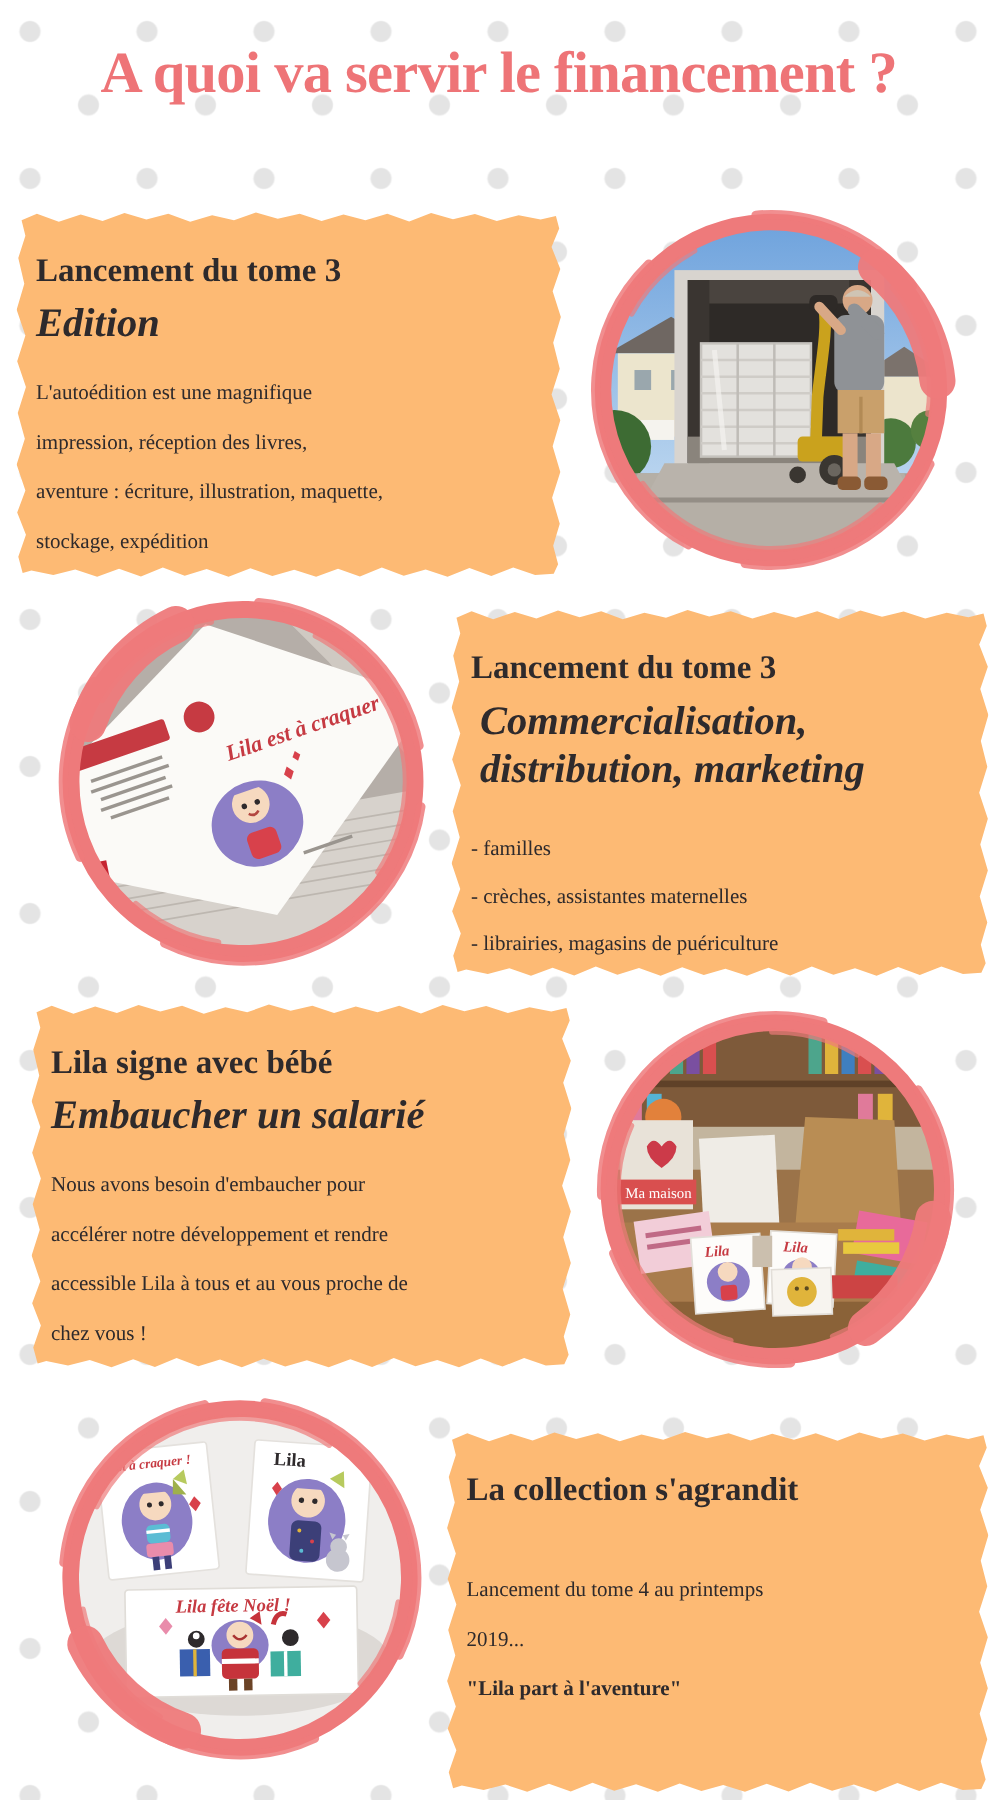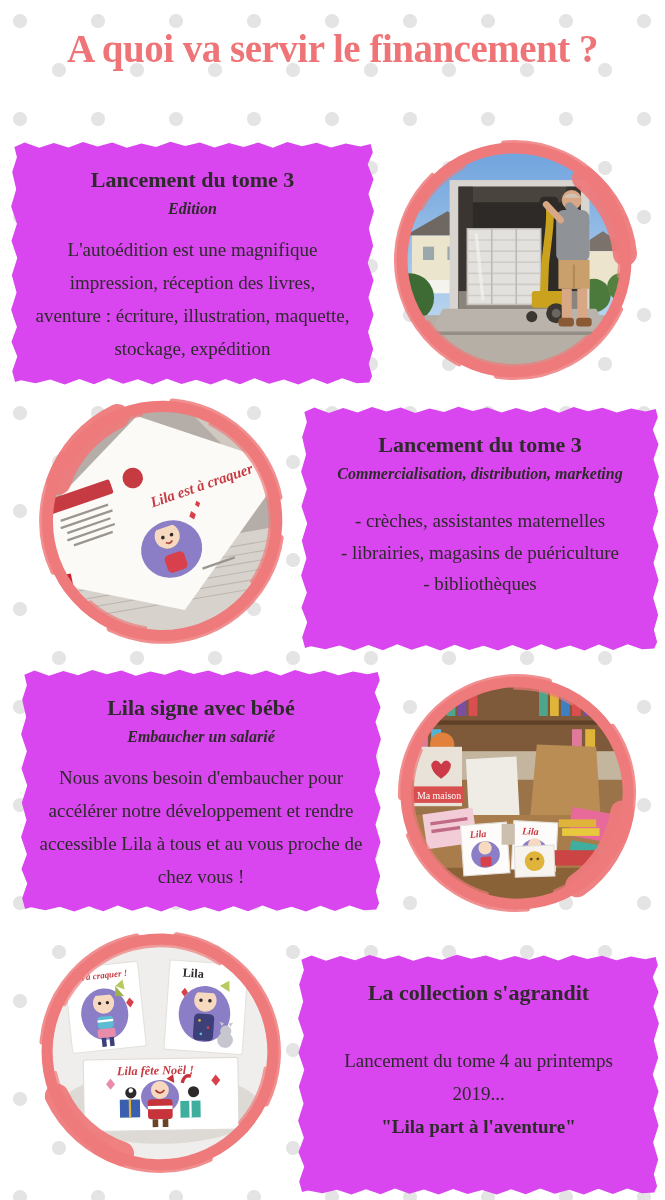--- a/index.html
+++ b/index.html
@@ -15,28 +15,28 @@
       radial-gradient(circle, #e4e4e4 6.5px, rgba(255,255,255,0) 7.5px);
     background-size:78px 98px,78px 98px;
     background-position:-19px -28px,20px 21px;
   }
   .page-title{
     position:absolute;z-index:2;left:0;top:26px;width:665px;
     text-align:center;font-weight:bold;font-size:39px;color:#ee7477;
     letter-spacing:-0.5px;
   }
   .block{
-    position:absolute;z-index:1;background:#d946ef;color:#2e2a2c;text-align:center;
+    position:absolute;z-index:1;background:#fdba74;color:#2e2a2c;text-align:left;
     clip-path:polygon(1.2% 2.8%,4% 1%,8% 3.2%,12% 1.2%,16% 3%,20% 0.8%,24% 2.6%,28% 1%,32% 3.2%,36% 1.4%,40% 2.8%,44% 0.7%,48% 2.4%,52% 1%,56% 3%,60% 1.2%,64% 2.8%,68% 1%,72% 3.1%,76% 0.8%,80% 2.5%,84% 1.1%,88% 3%,92% 1.4%,96% 2.6%,98.8% 1.6%,99.4% 5%,98% 10%,99.6% 16%,98.2% 22%,99.7% 29%,98.3% 36%,99.5% 43%,98% 50%,99.6% 57%,98.2% 64%,99.6% 71%,98.1% 78%,99.5% 85%,98.3% 91%,99.2% 96%,98.4% 98.6%,95% 98.9%,91% 96.9%,87% 99.2%,83% 97%,79% 99.4%,75% 97.4%,71% 99.1%,67% 96.9%,63% 99.3%,59% 97.2%,55% 99.4%,51% 97.5%,47% 99.2%,43% 97.1%,39% 99.4%,35% 97.3%,31% 99.1%,27% 96.9%,23% 99.3%,19% 97.2%,15% 99.4%,11% 97.4%,7% 98.9%,3% 97.7%,1.4% 98.4%,0.6% 94%,2% 88%,0.4% 82%,1.9% 76%,0.3% 69%,1.8% 62%,0.5% 55%,2% 48%,0.4% 41%,1.9% 34%,0.3% 27%,1.7% 20%,0.6% 13%,1.9% 7%);
   }
   .block .inner{padding:26px 14px 16px;}
   .block h2{margin:0;font-size:22px;font-weight:bold;line-height:1.25;}
-  .block h3{margin:5px 0 0;font-size:16px;font-weight:bold;font-style:italic;line-height:1.22;}
+  .block h3{margin:5px 0 0;font-size:27px;font-weight:bold;font-style:italic;line-height:1.22;}
   .block .body{margin-top:15px;}
-  .block .line{font-size:19px;line-height:33px;white-space:nowrap;}
+  .block .line{font-size:14px;line-height:33px;white-space:nowrap;}
   .block .list{margin-top:22px;}
   .block .list .line{line-height:31.5px;}
   .block .gap{height:22px;}
   .block .quote{font-weight:bold;}
   .b1{left:10px;top:140px;width:365px;height:246px;}
   .b2{left:300px;top:405px;width:360px;height:247px;}
   .b2 h3{max-width:320px;margin-left:auto;margin-right:auto;}
   .b3{left:20px;top:668px;width:362px;height:245px;}
   .b4{left:297px;top:953px;width:363px;height:243px;}
   .photo{position:absolute;z-index:2;}
@@ -195,20 +195,21 @@
     <svg class="ring r250" viewBox="0 0 252 252">
         <use href="#brushring"></use>
       </svg>
   </div>
 
   <div class="block b2">
     <div class="inner">
       <h2>Lancement du tome 3</h2>
       <h3>Commercialisation, distribution, marketing</h3>
       <div class="list">
+        <div class="line">- familles</div>
         <div class="line">- crèches, assistantes maternelles</div>
         <div class="line">- librairies, magasins de puériculture</div>
         <div class="line">- bibliothèques</div>
       </div>
     </div>
   </div>
 
   <div class="block b3">
     <div class="inner">
       <h2>Lila signe avec bébé</h2>

